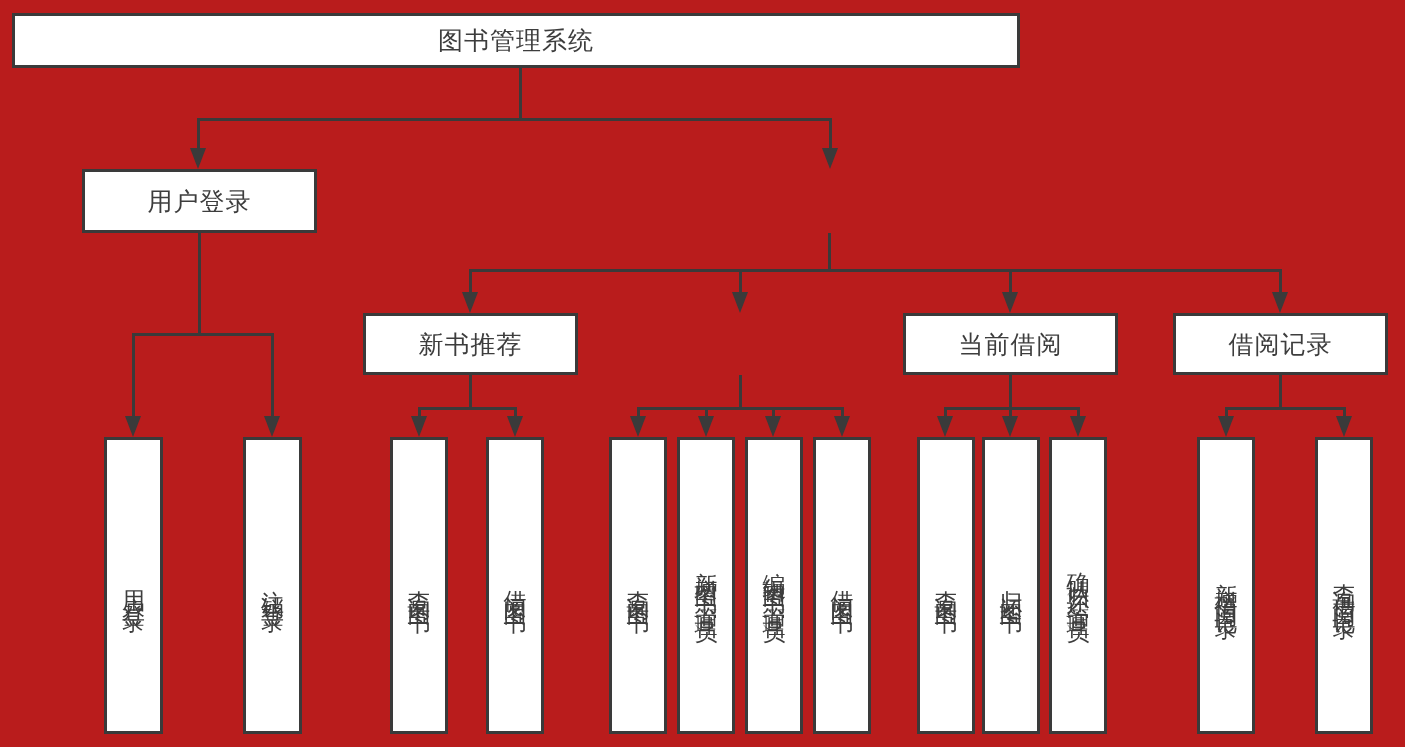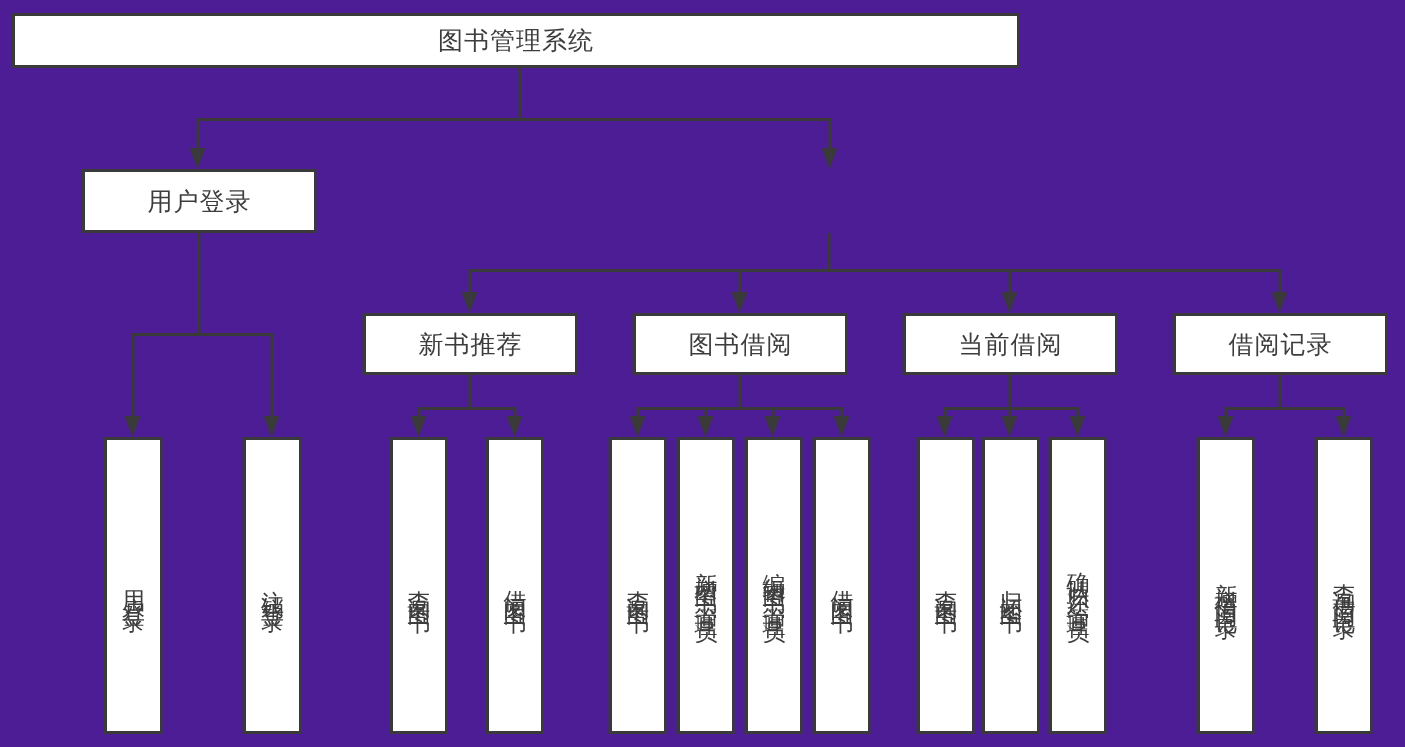--- a/index.html
+++ b/index.html
@@ -1,17 +1,17 @@
 <!DOCTYPE html>
 <html lang="zh"><head>
 <meta charset="utf-8">
 <style>
   html,body{margin:0;padding:0;background:#ffffff;}
   #canvas{
-    position:relative;width:1405px;height:747px;background:#4c1d95;
+    position:relative;width:1405px;height:747px;background:#b91c1c;
     font-family:"Liberation Sans","DejaVu Sans",sans-serif;overflow:hidden;
   }
   .node{
     position:absolute;box-sizing:border-box;border:3px solid #3a3a3a;background:#ffffff;
     display:flex;align-items:center;justify-content:center;
     color:#3d3d3d;font-size:25px;letter-spacing:1px;white-space:nowrap;
   }
   .node.v{
     writing-mode:vertical-rl;font-size:23px;letter-spacing:7px;line-height:1;
     white-space:normal;
@@ -57,21 +57,20 @@
   <div class="vl" style="left:469px;top:269px;height:25px;"></div>
   <div class="ar" style="left:462px;top:292px;"></div>
   <div class="vl" style="left:739px;top:269px;height:25px;"></div>
   <div class="ar" style="left:732px;top:292px;"></div>
   <div class="vl" style="left:1009px;top:269px;height:25px;"></div>
   <div class="ar" style="left:1002px;top:292px;"></div>
   <div class="vl" style="left:1279px;top:269px;height:25px;"></div>
   <div class="ar" style="left:1272px;top:292px;"></div>
 
   <div class="node" style="left:363px;top:313px;width:215px;height:62px;">新书推荐</div>
-  <div class="node" style="left:633px;top:313px;width:215px;height:62px;">图书借阅</div>
   <div class="node" style="left:903px;top:313px;width:215px;height:62px;">当前借阅</div>
   <div class="node" style="left:1173px;top:313px;width:215px;height:62px;text-align:center;">借阅记录</div>
 
   <div class="vl" style="left:469px;top:375px;height:35px;"></div>
   <div class="vl" style="left:739px;top:375px;height:35px;"></div>
   <div class="vl" style="left:1009px;top:375px;height:35px;"></div>
   <div class="vl" style="left:1279px;top:375px;height:35px;"></div>
 
   <div class="hl" style="left:418px;top:407px;width:99px;"></div>
   <div class="hl" style="left:637px;top:407px;width:207px;"></div>

